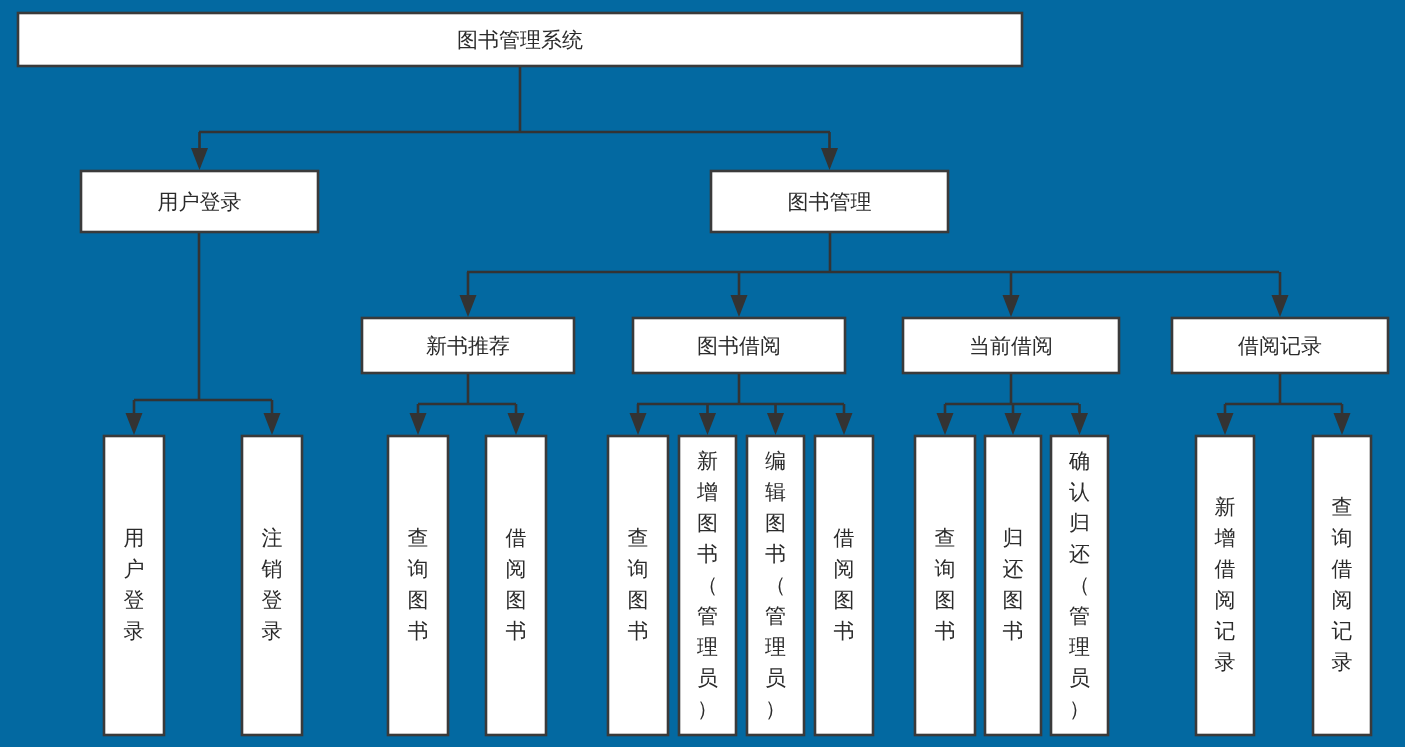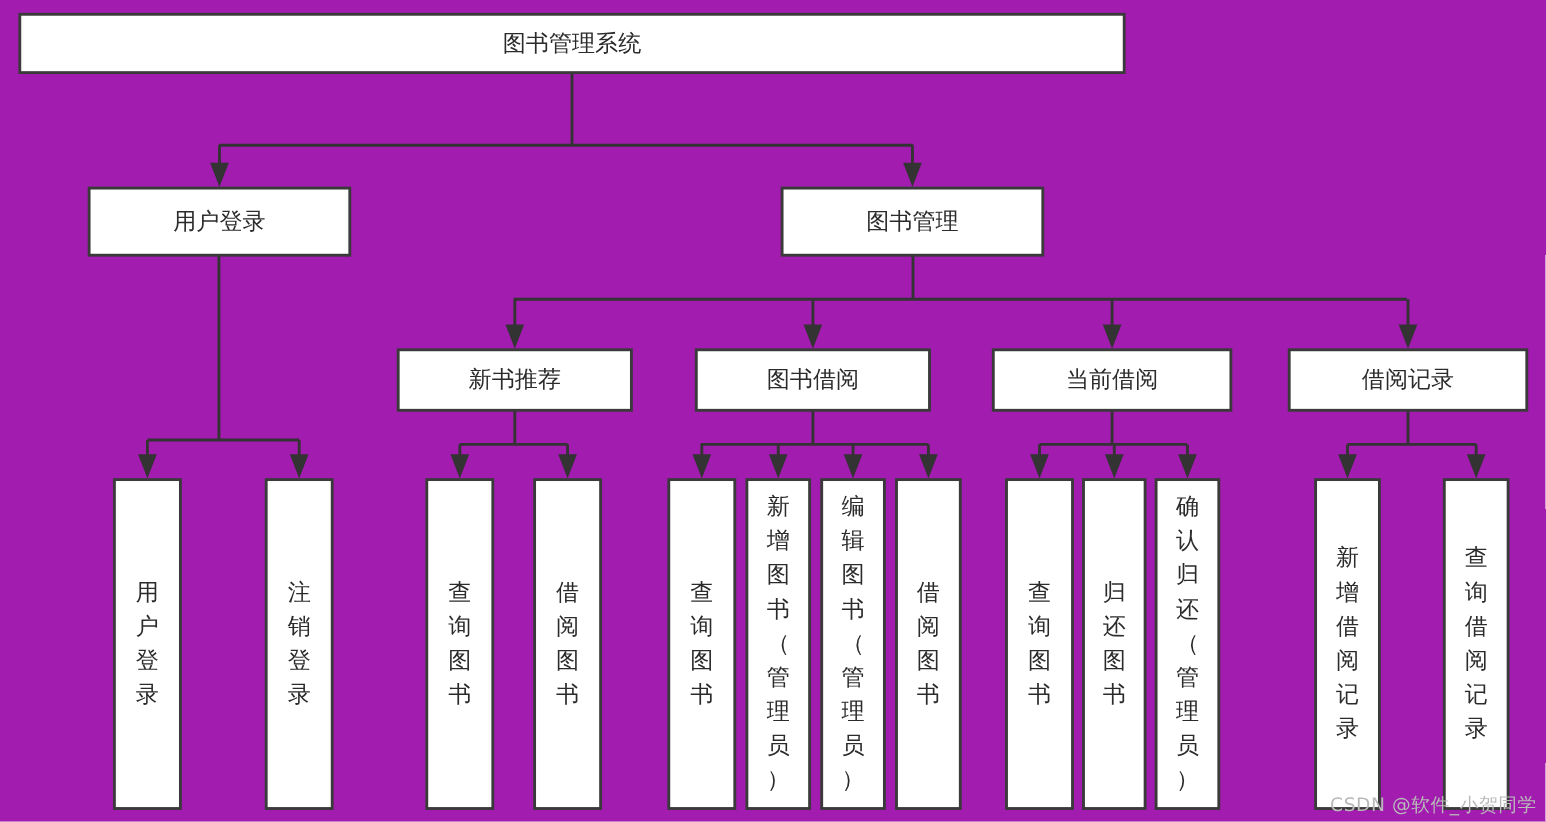--- a/index.html
+++ b/index.html
@@ -7,21 +7,21 @@
     padding: 0;
     background: #ffffff;
   }
   body {
     font-family: "DejaVu Sans", "Liberation Sans", sans-serif;
   }
   #diagram-root {
     position: relative;
     width: 1405px;
     height: 747px;
-    background: #a21caf;
+    background: #0369a1;
     overflow: hidden;
   }
   svg.diagram-canvas {
     position: absolute;
     left: 0;
     top: 0;
     width: 1405px;
     height: 747px;
     display: block;
   }
@@ -201,15 +201,14 @@
           <rect x="1196" y="436" width="58" height="299" class="node-rect"></rect>
           <text x="1225" y="508" class="node-label label-v"><tspan x="1225" dy="0">新</tspan><tspan x="1225" dy="31">增</tspan><tspan x="1225" dy="31">借</tspan><tspan x="1225" dy="31">阅</tspan><tspan x="1225" dy="31">记</tspan><tspan x="1225" dy="31">录</tspan></text>
         </g>
         <g>
           <rect x="1313" y="436" width="58" height="299" class="node-rect"></rect>
           <text x="1342" y="508" class="node-label label-v"><tspan x="1342" dy="0">查</tspan><tspan x="1342" dy="31">询</tspan><tspan x="1342" dy="31">借</tspan><tspan x="1342" dy="31">阅</tspan><tspan x="1342" dy="31">记</tspan><tspan x="1342" dy="31">录</tspan></text>
         </g>
       </g>
   </svg>
 
-  <div class="watermark">CSDN @软件_小贺同学</div>
 
 </div>
 
 </body></html>

